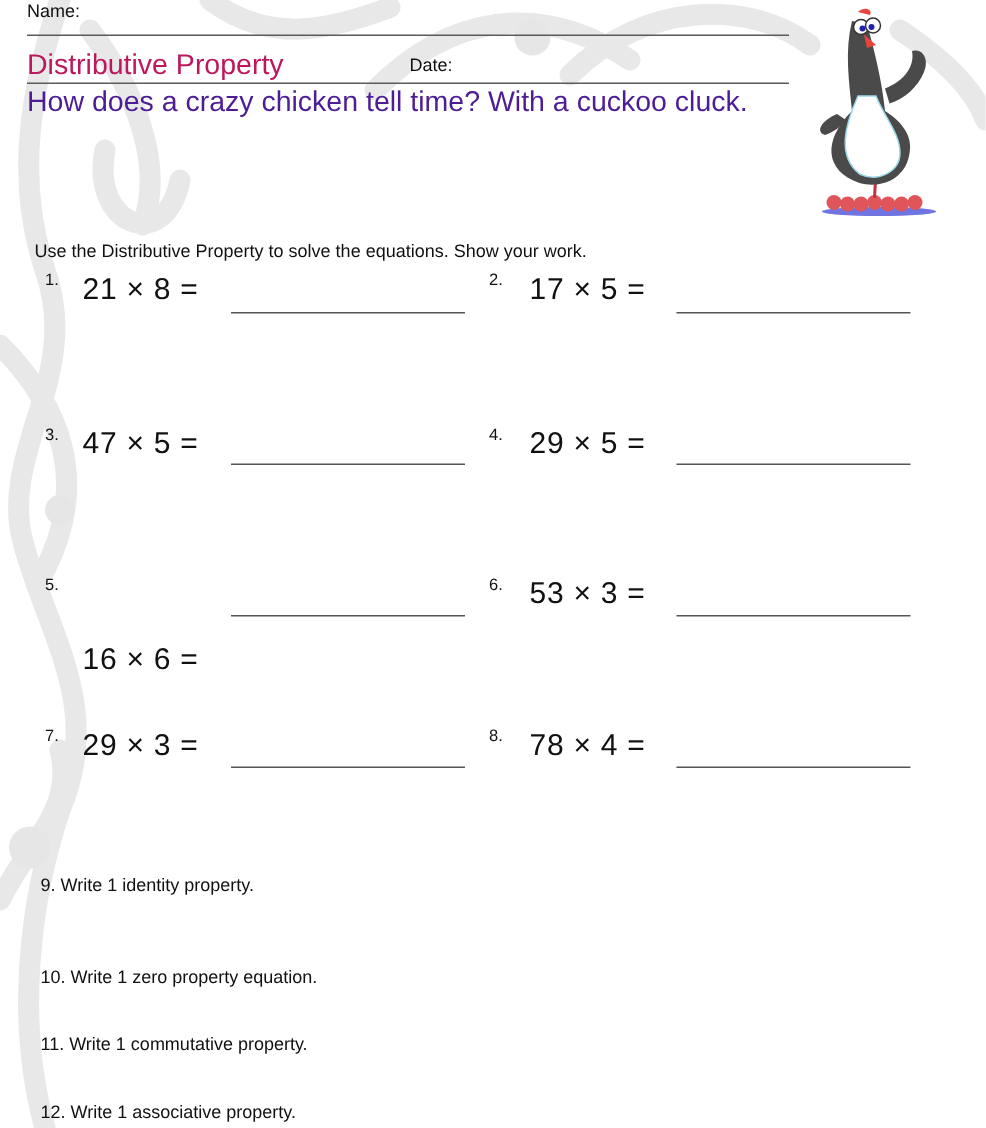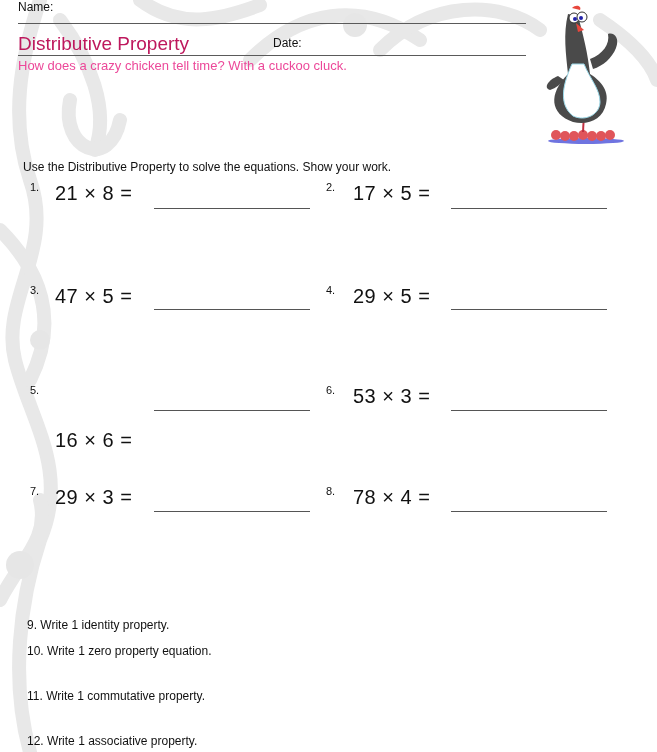--- a/index.html
+++ b/index.html
@@ -6,21 +6,21 @@
   body {
     width:657px; height:752px; position:relative; overflow:hidden;
     background:#ffffff; color:#111;
     font-family:"Liberation Sans", sans-serif;
   }
   .ornament { position:absolute; left:0; top:0; width:657px; height:752px; pointer-events:none; }
   .abs { position:absolute; }
   .header-line { position:absolute; height:1px; background:#5a5a5a; }
   .lbl-small { font-size:12px; color:#111; }
   .title { font-size:19px; color:#be185d; }
-  .joke { font-size:13px; color:#ec4899; }
+  .joke { font-size:19px; color:#4c1d95; }
   .instr { font-size:12px; color:#111; }
   .prob-num { font-size:11px; color:#111; }
   .prob-expr { font-size:20px; color:#111; letter-spacing:0.5px; white-space:pre; }
   .answer-line { position:absolute; height:1px; background:#555; width:156px; }
   .write-q { font-size:12px; color:#111; }
   .chicken { position:absolute; left:528px; top:4px; width:120px; height:142px; }
 </style>
 </head>
 <body>
 
@@ -115,16 +115,16 @@
   <span class="abs prob-num" style="left:30px;top:485px;">7.</span>
   <span class="abs prob-expr" style="left:55px;top:486px;">29 × 3 =</span>
   <div class="answer-line" style="left:154px;top:511px;"></div>
 </div>
 <div>
   <span class="abs prob-num" style="left:326px;top:485px;">8.</span>
   <span class="abs prob-expr" style="left:353px;top:486px;">78 × 4 =</span>
   <div class="answer-line" style="left:451px;top:511px;"></div>
 </div>
 
-<span class="abs write-q" style="left:27px;top:618px;">9. Write 1 identity property.</span>
+<span class="abs write-q" style="left:27px;top:583px;">9. Write 1 identity property.</span>
 <span class="abs write-q" style="left:27px;top:644px;">10. Write 1 zero property equation.</span>
 <span class="abs write-q" style="left:27px;top:689px;">11. Write 1 commutative property.</span>
 <span class="abs write-q" style="left:27px;top:734px;">12.  Write 1 associative property.</span>
 
 </body></html>

